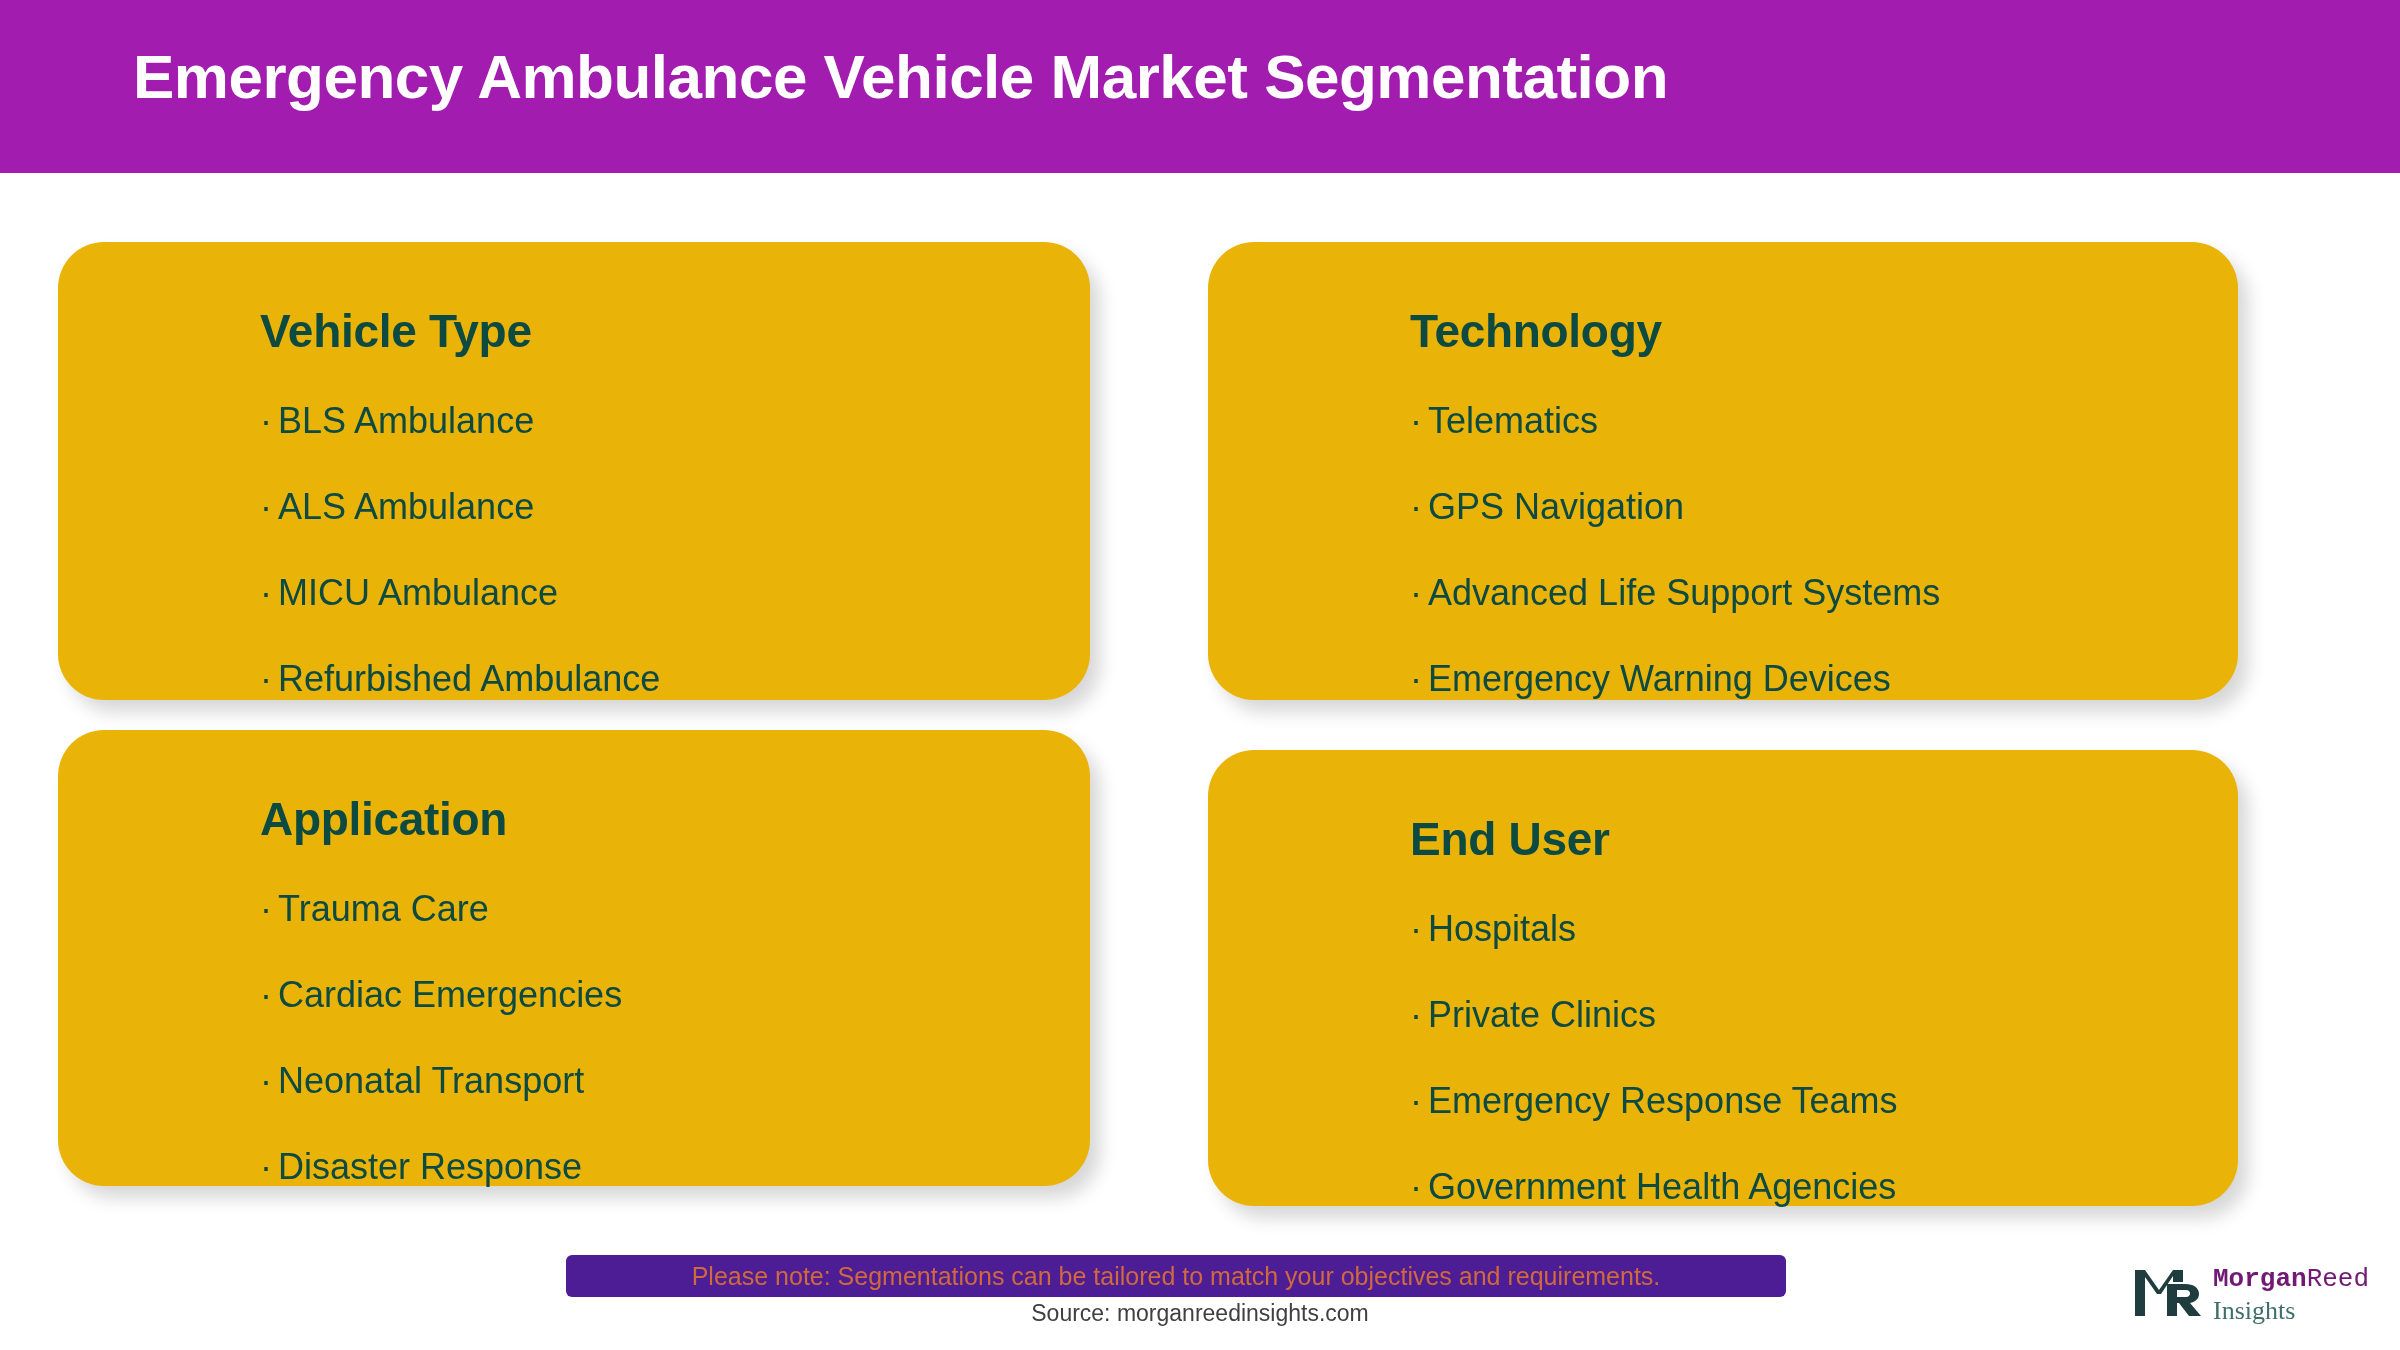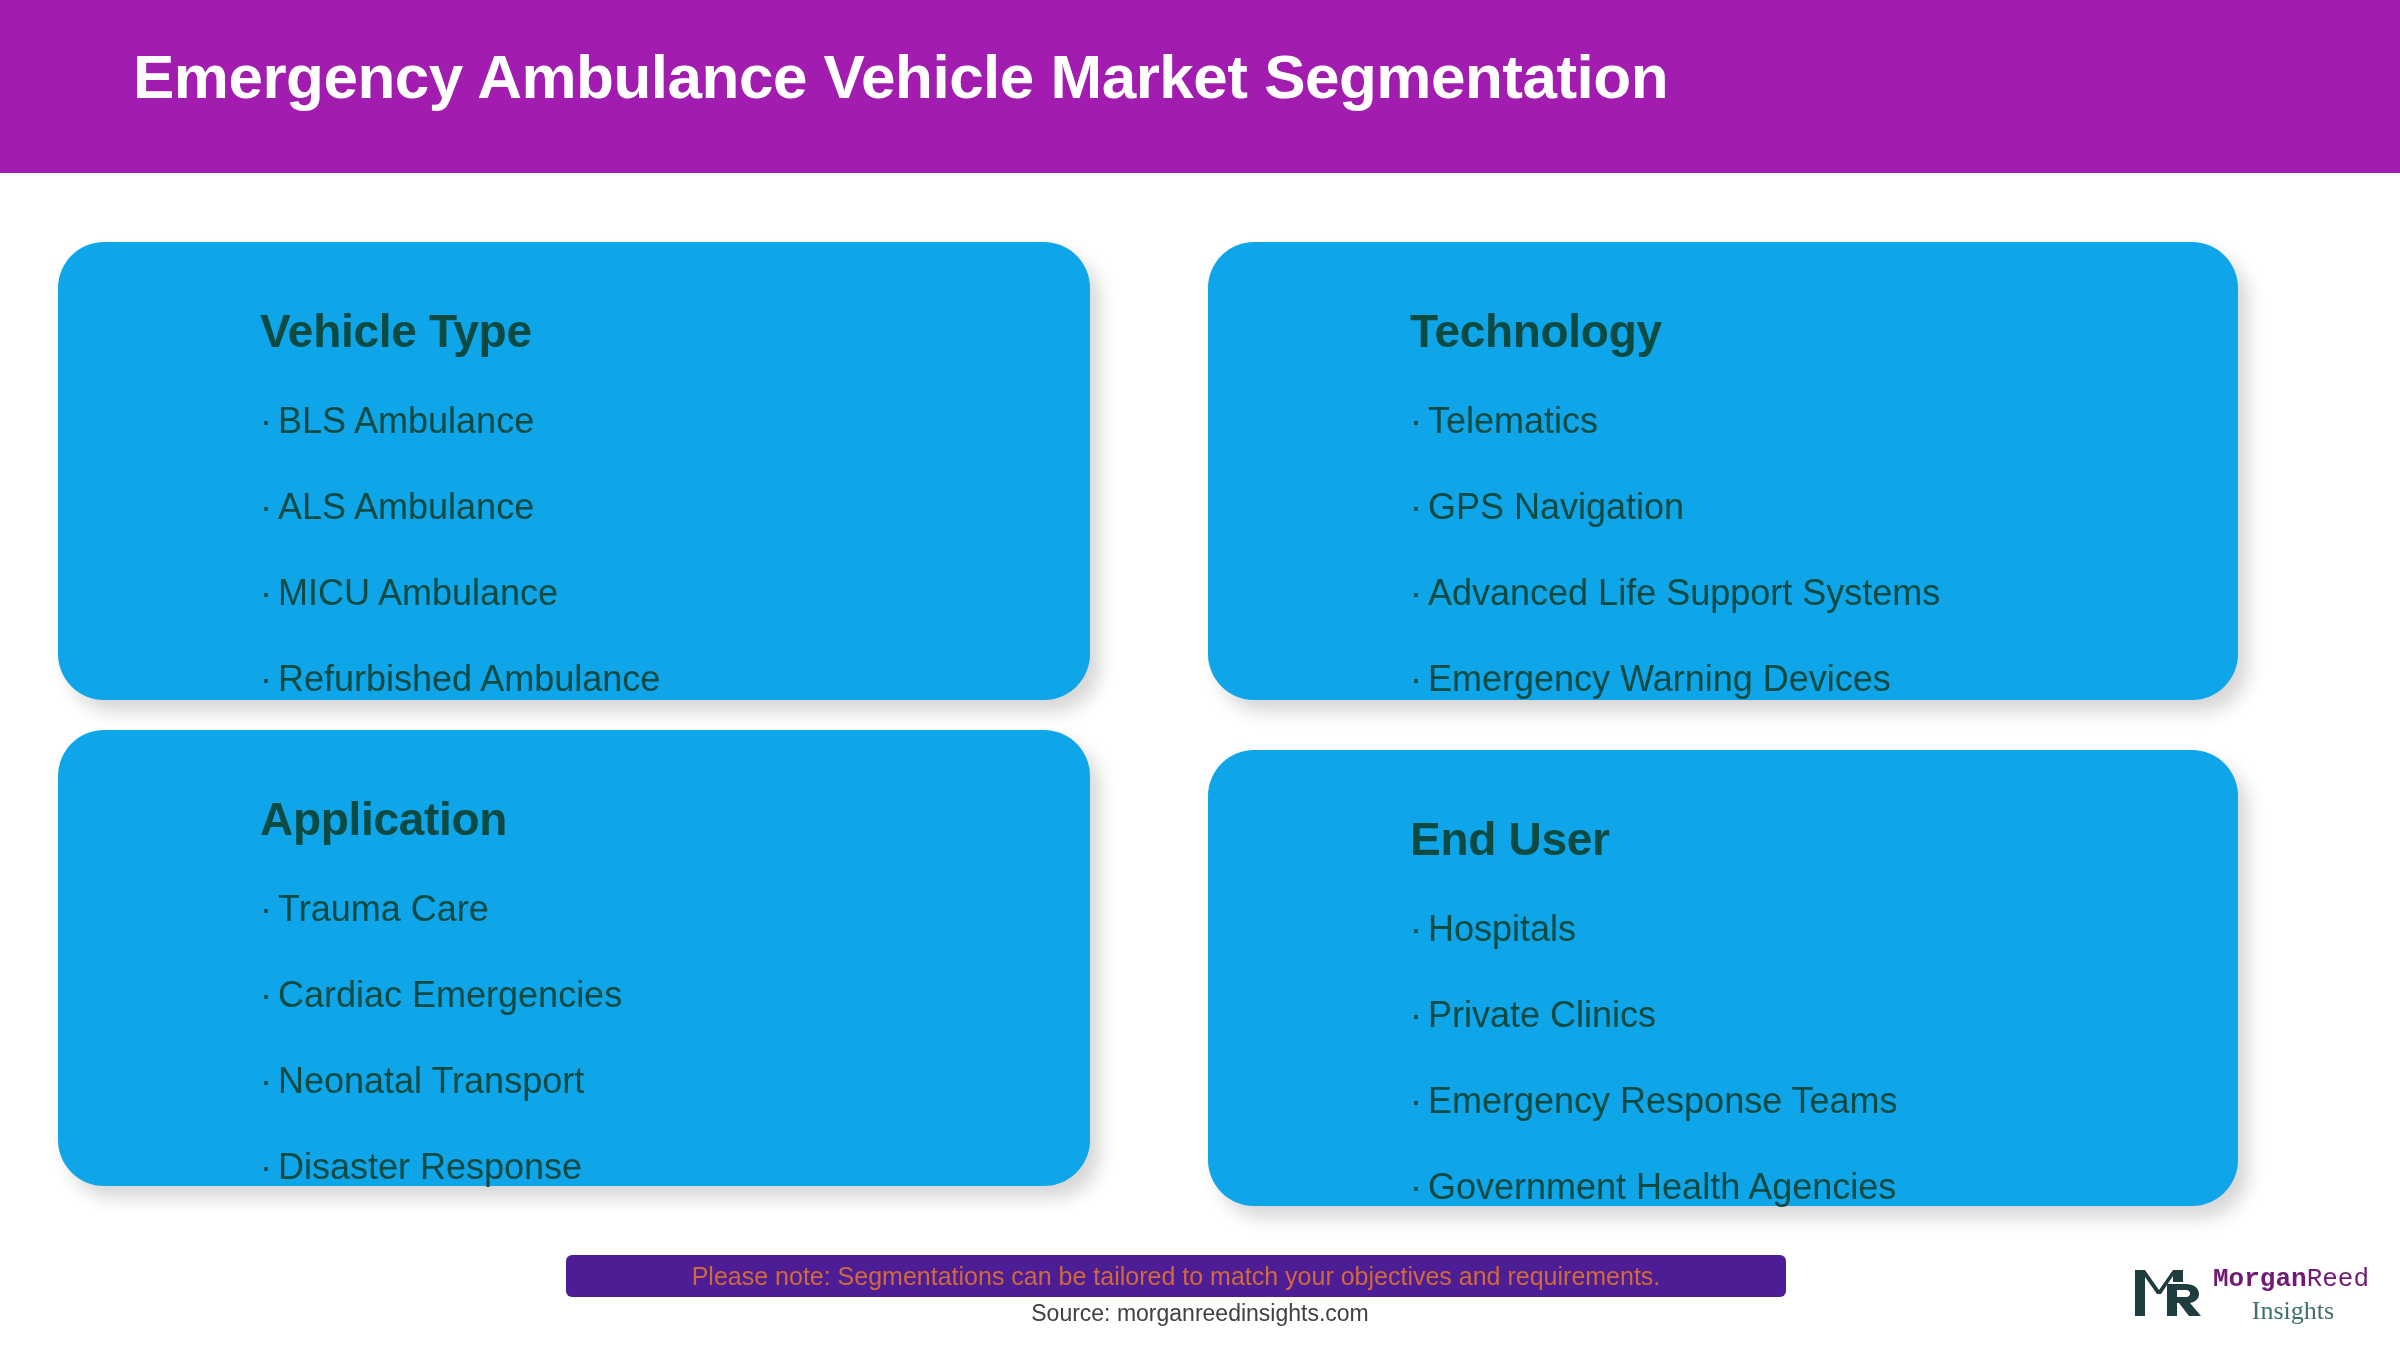--- a/index.html
+++ b/index.html
@@ -32,21 +32,21 @@
     font-weight:bold;
     color:#ffffff;
     letter-spacing:-0.5px;
     line-height:106px;
     white-space:nowrap;
   }
 
   
   .card {
     position:absolute;
-    background:#0ea5e9;
+    background:#eab308;
     border-radius:46px;
     box-shadow:10px 12px 18px rgba(0,0,0,0.16);
   }
   .card-tl { left:58px;   top:242px;  width:1032px; height:458px; }
   .card-tr { left:1208px; top:242px;  width:1030px; height:458px; }
   .card-bl { left:58px;   top:730px;  width:1032px; height:456px; }
   .card-br { left:1208px; top:750px;  width:1030px; height:456px; }
 
   .card-inner {
     position:absolute;
@@ -126,21 +126,20 @@
     white-space:nowrap;
   }
   .logo-line1 .reed { font-weight:normal; }
   .logo-line2 {
     font-family:"Liberation Serif", serif;
     font-size:26px;
     font-weight:normal;
     color:#3F6F69;
     line-height:31px;
     white-space:nowrap;
-    text-align:center;
   }
 </style>
 </head>
 <body>
 
 <div class="slide">
 
   <div class="header">
     <div class="header-title">Emergency Ambulance Vehicle Market Segmentation</div>
   </div>

